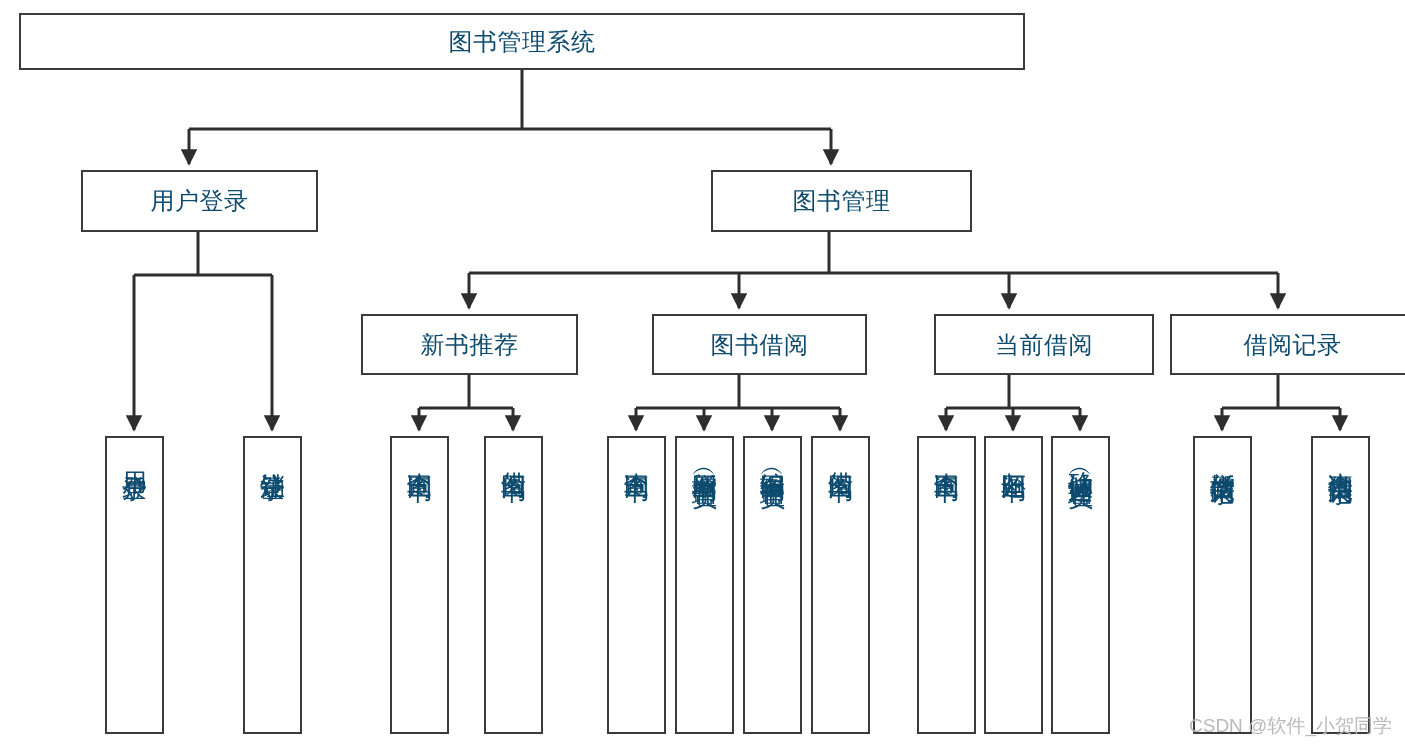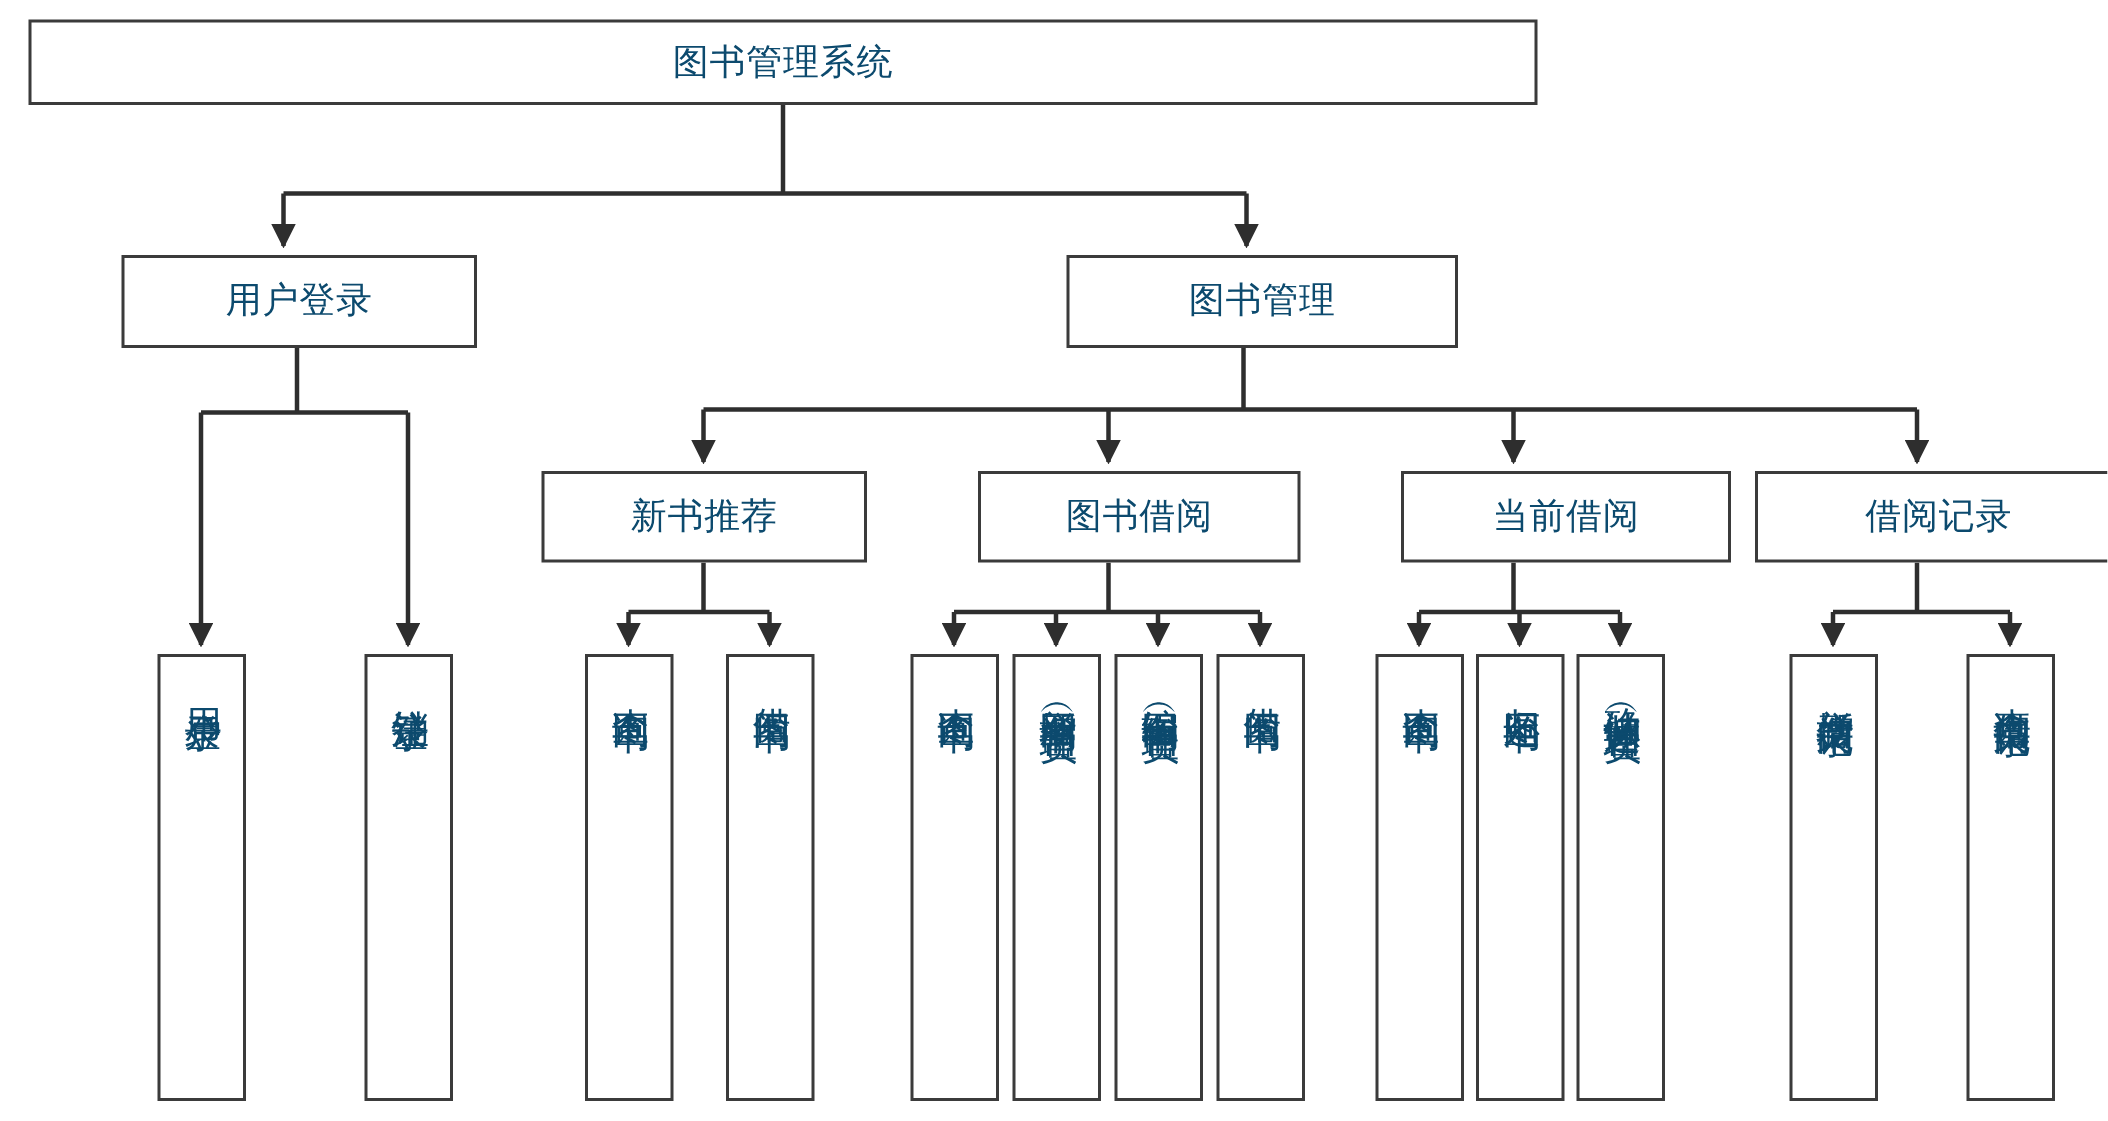--- a/index.html
+++ b/index.html
@@ -195,14 +195,15 @@
   </div>
 
   <div class="node-box vert" style="left:1193px; top:436px; width:59px; height:298px;">
     <span class="node-label">新增借阅记录</span>
   </div>
 
   <div class="node-box vert" style="left:1311px; top:436px; width:59px; height:298px;">
     <span class="node-label">查询借阅记录</span>
   </div>
 
+  <div id="watermark">CSDN @软件_小贺同学</div>
 
 </div>
 
 </body></html>

